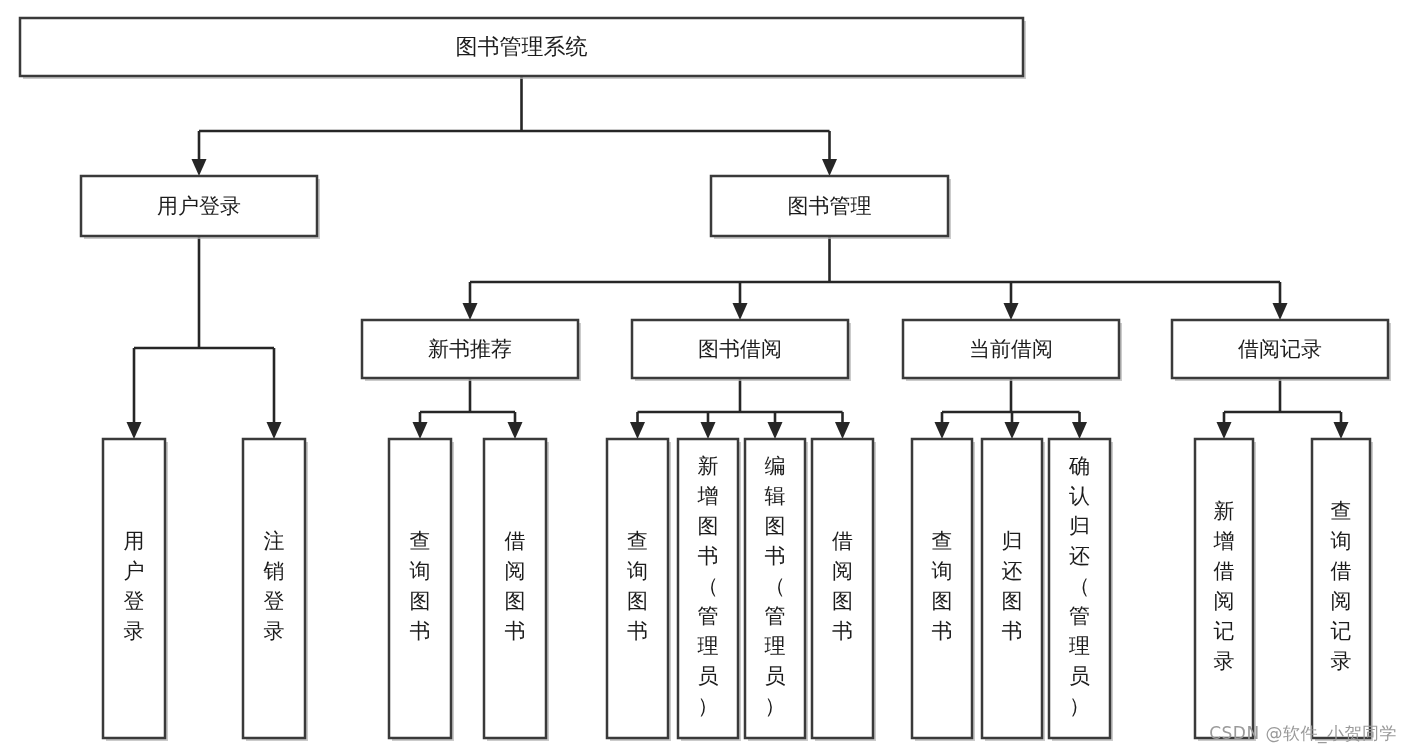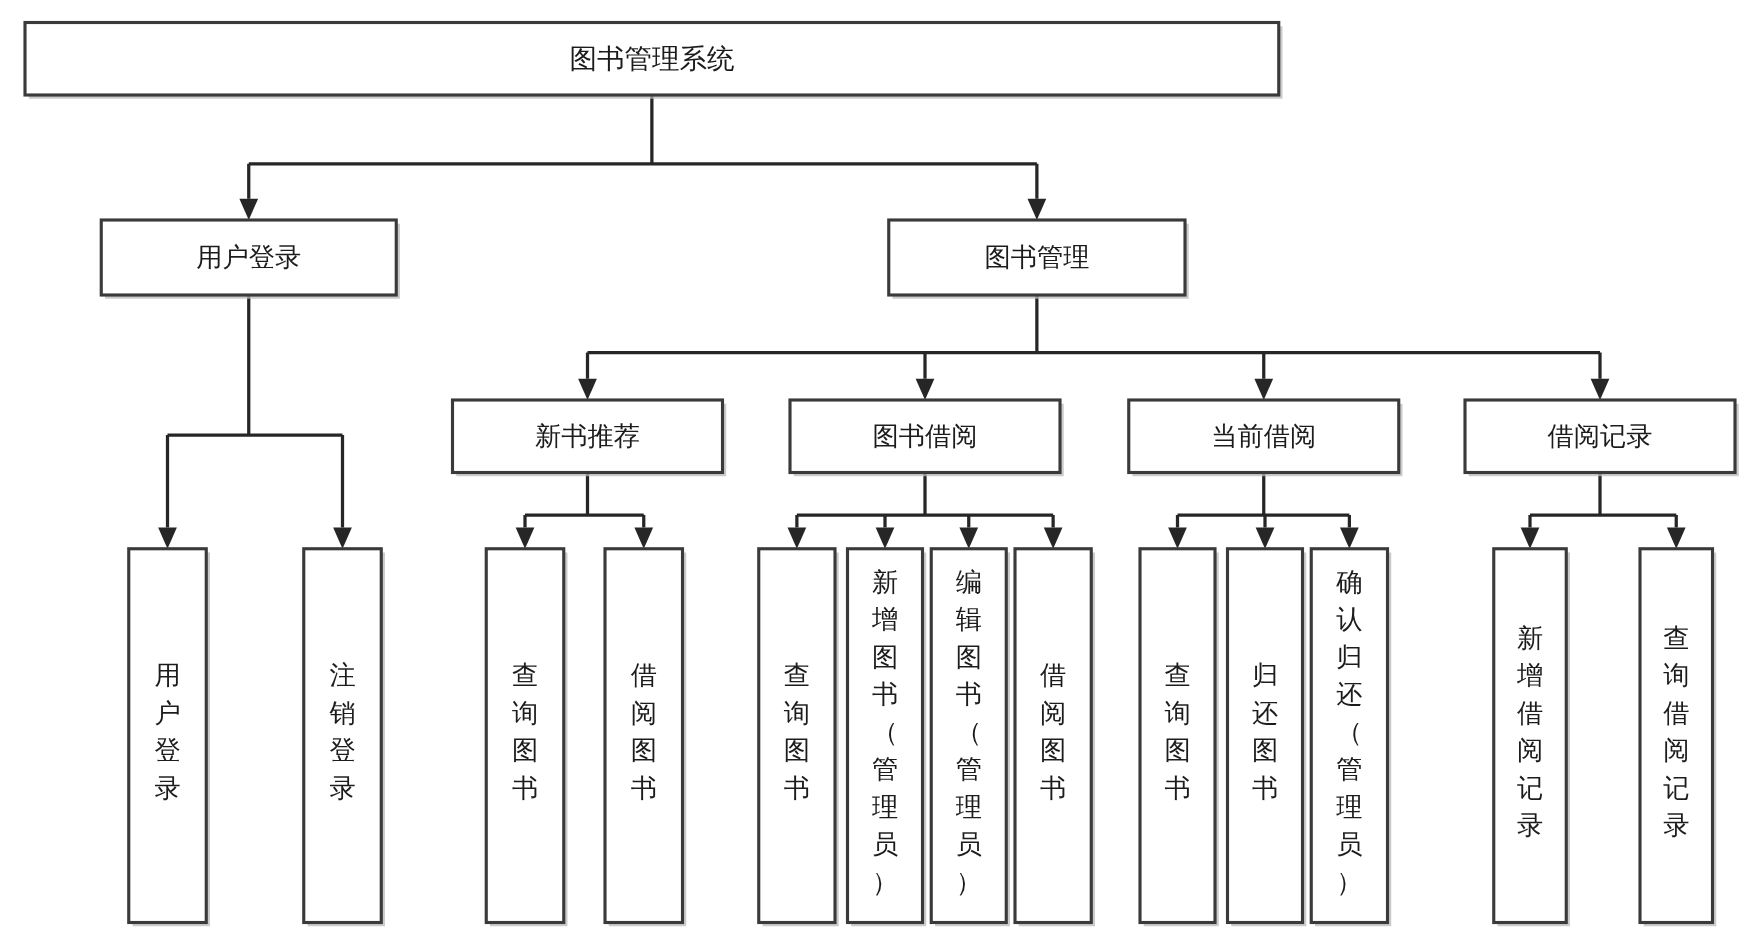--- a/index.html
+++ b/index.html
@@ -241,13 +241,14 @@
           <rect x="1195" y="435" width="58" height="299" class="node-rect"></rect>
           <text x="1224" y="513.5" class="node-label-vertical"><tspan x="1224" dy="0">新</tspan><tspan x="1224" dy="30">增</tspan><tspan x="1224" dy="30">借</tspan><tspan x="1224" dy="30">阅</tspan><tspan x="1224" dy="30">记</tspan><tspan x="1224" dy="30">录</tspan></text>
         </g>
         <g>
           <rect x="1315" y="438" width="58" height="299" class="node-shadow"></rect>
           <rect x="1312" y="435" width="58" height="299" class="node-rect"></rect>
           <text x="1341" y="513.5" class="node-label-vertical"><tspan x="1341" dy="0">查</tspan><tspan x="1341" dy="30">询</tspan><tspan x="1341" dy="30">借</tspan><tspan x="1341" dy="30">阅</tspan><tspan x="1341" dy="30">记</tspan><tspan x="1341" dy="30">录</tspan></text>
         </g>
       </g>
   </svg>
+  <div class="watermark">CSDN @软件_小贺同学</div>
 </div>
 
 </body></html>

